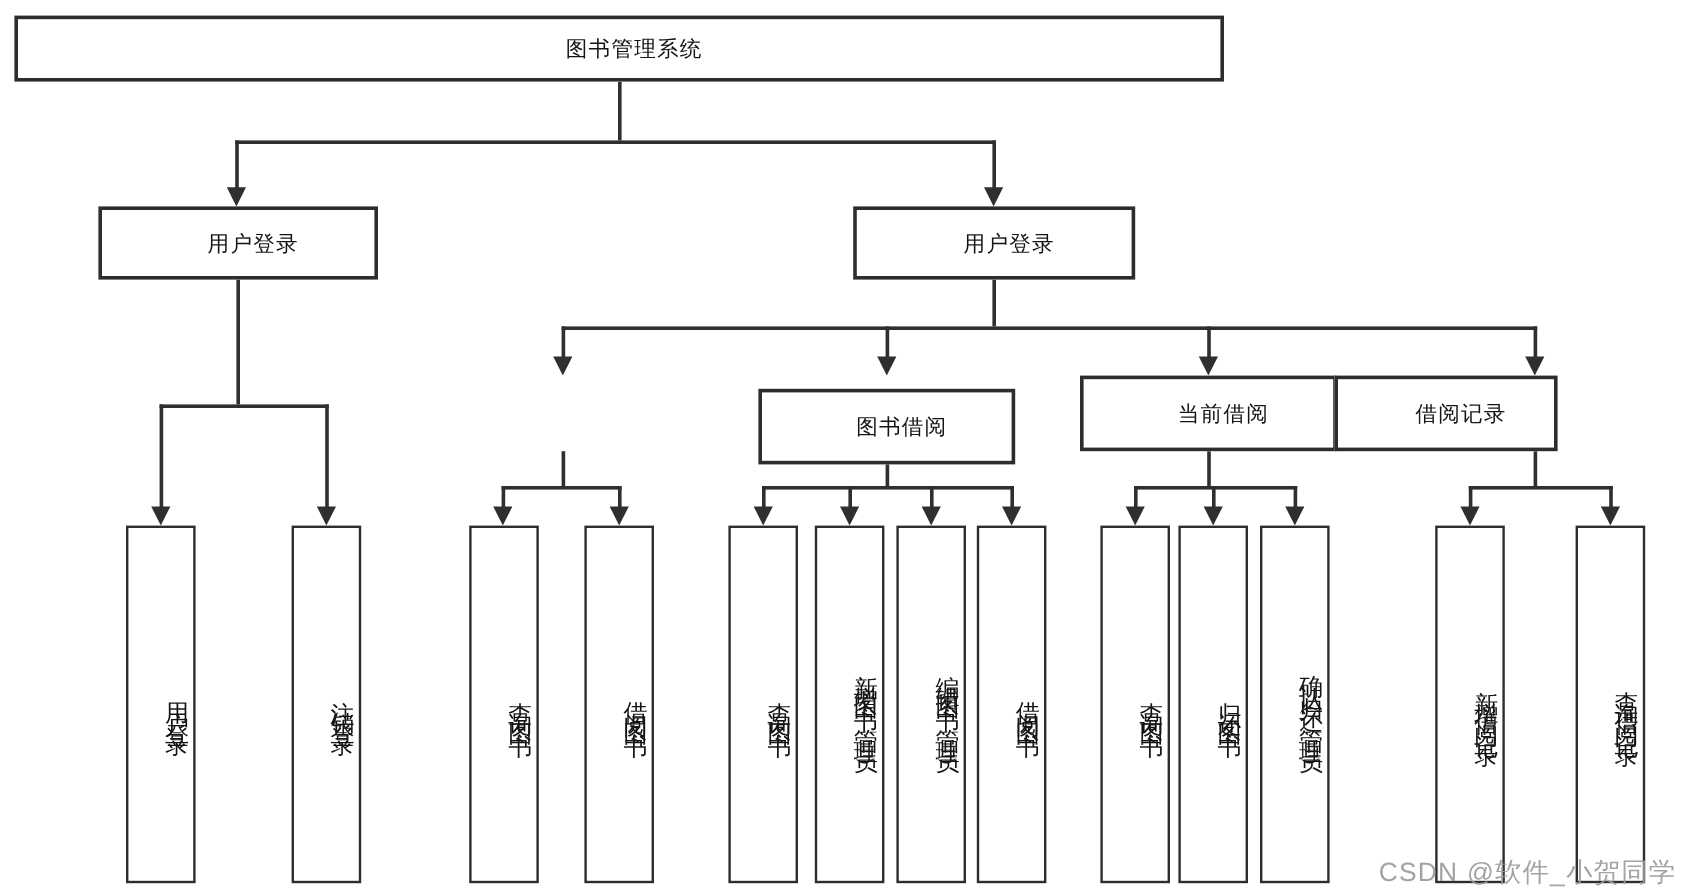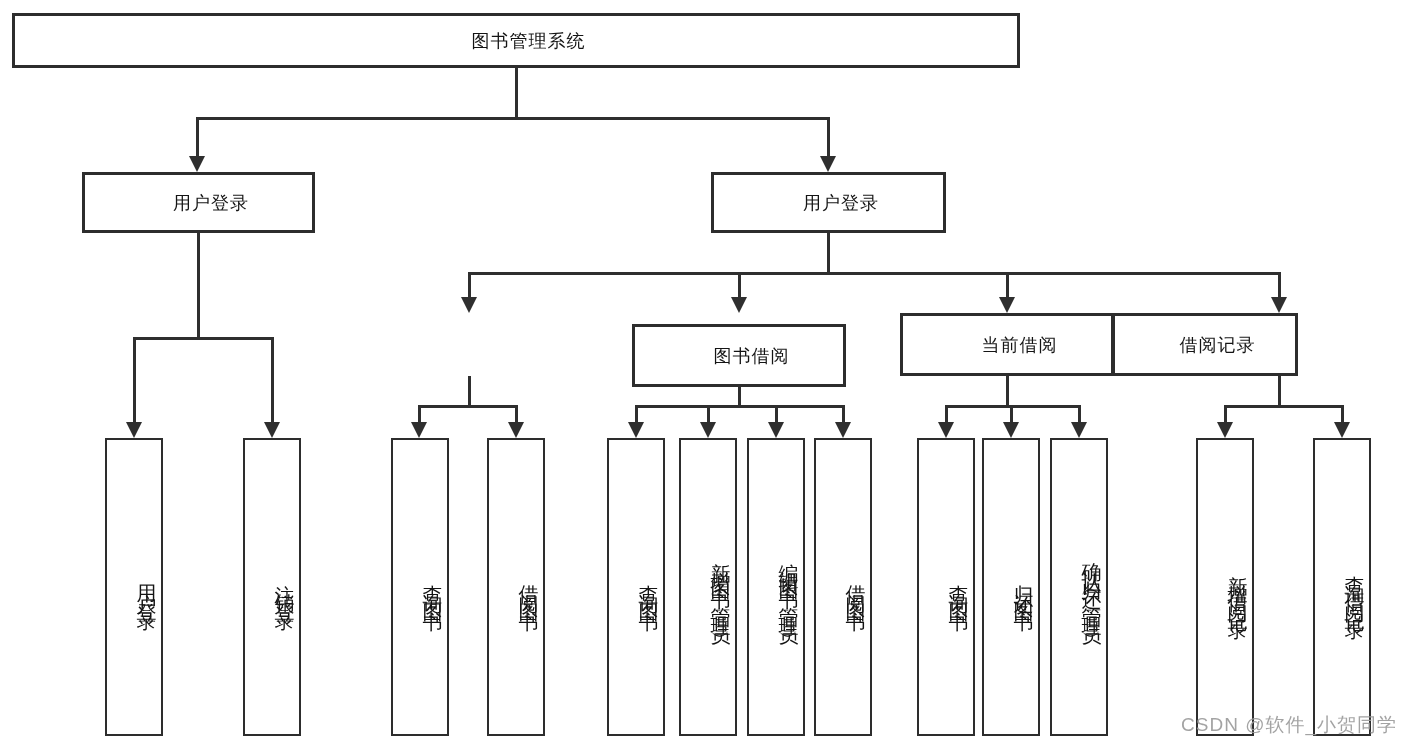--- a/index.html
+++ b/index.html
@@ -20,21 +20,21 @@
   .vline,.hline{position:absolute;background:#2f2f2f;z-index:1;}
   .vline{width:3px;}
   .hline{height:3px;}
   .arrow{
     position:absolute;width:0;height:0;z-index:1;
     border-left:8px solid transparent;border-right:8px solid transparent;
     border-top:16px solid #2f2f2f;
   }
   .watermark{
     position:absolute;right:8px;top:712px;z-index:3;
-    font-size:19px;color:rgba(155,155,155,0.92);letter-spacing:1px;white-space:nowrap;
+    font-size:22px;color:rgba(155,155,155,0.92);letter-spacing:1px;white-space:nowrap;
   }
 </style>
 </head>
 <body>
 
 <div id="stage">
 
   <div class="box" style="left:12px;top:13px;width:1008px;height:55px;">
     <span>图书管理系统</span>
   </div>

